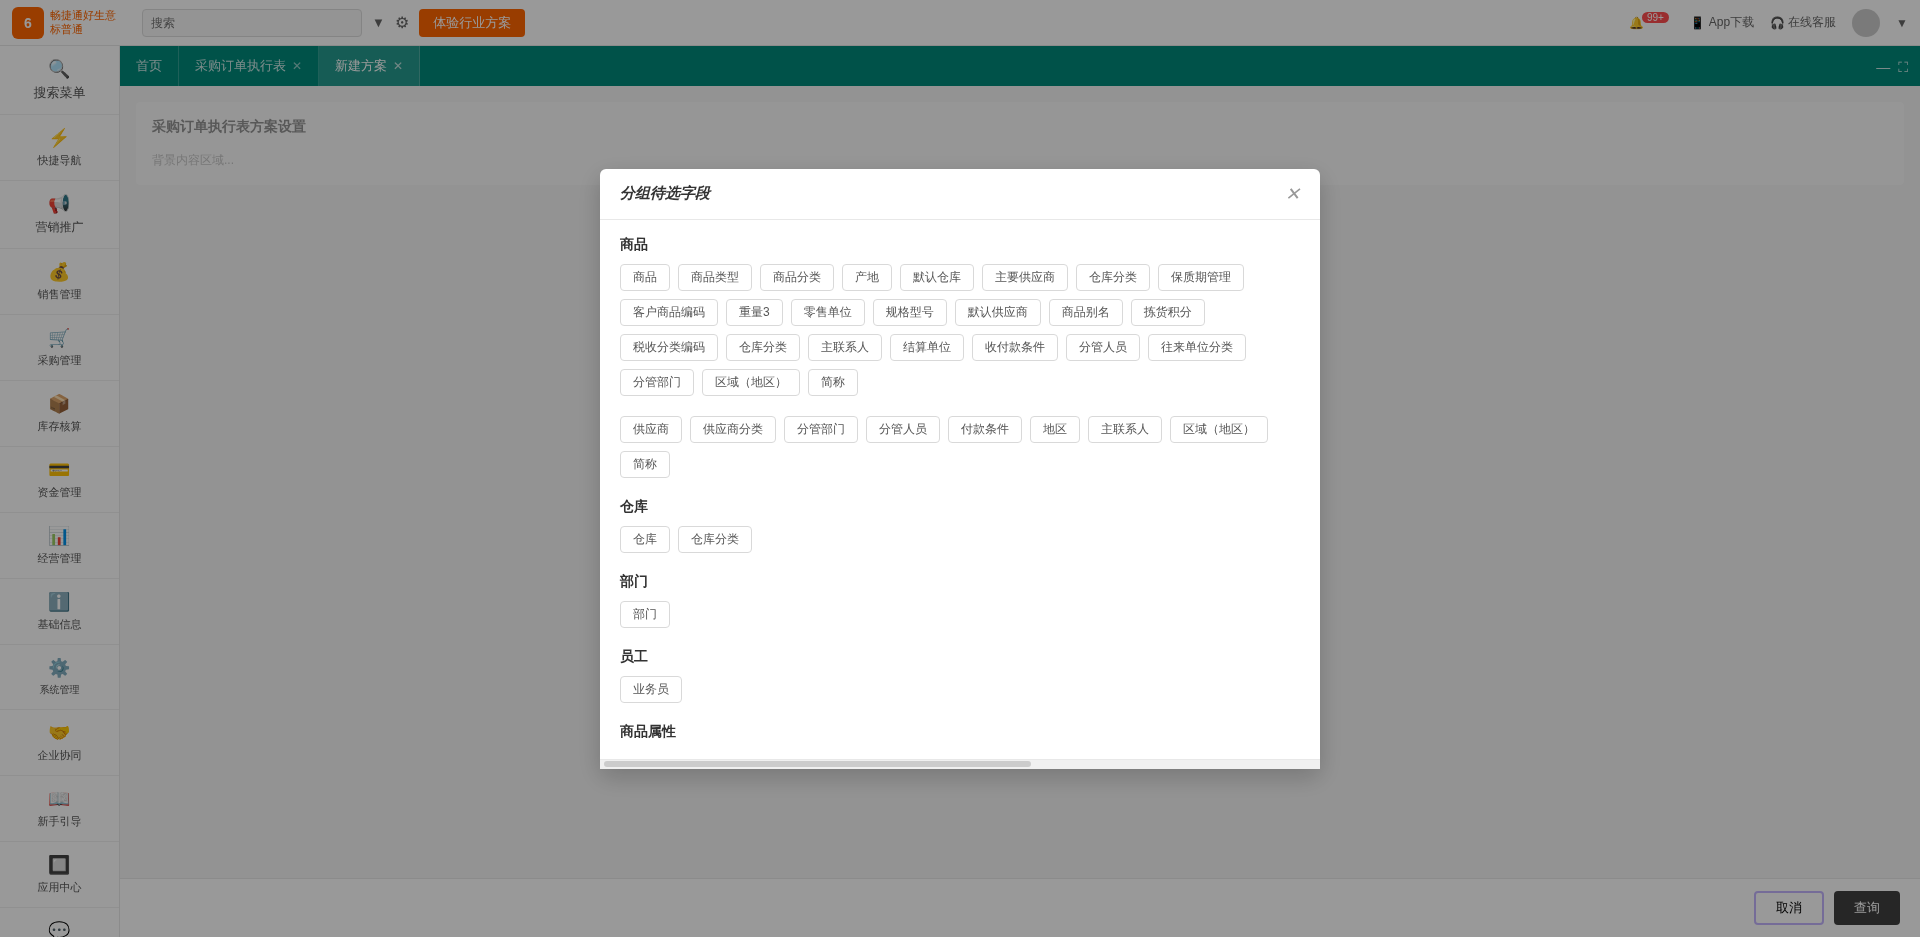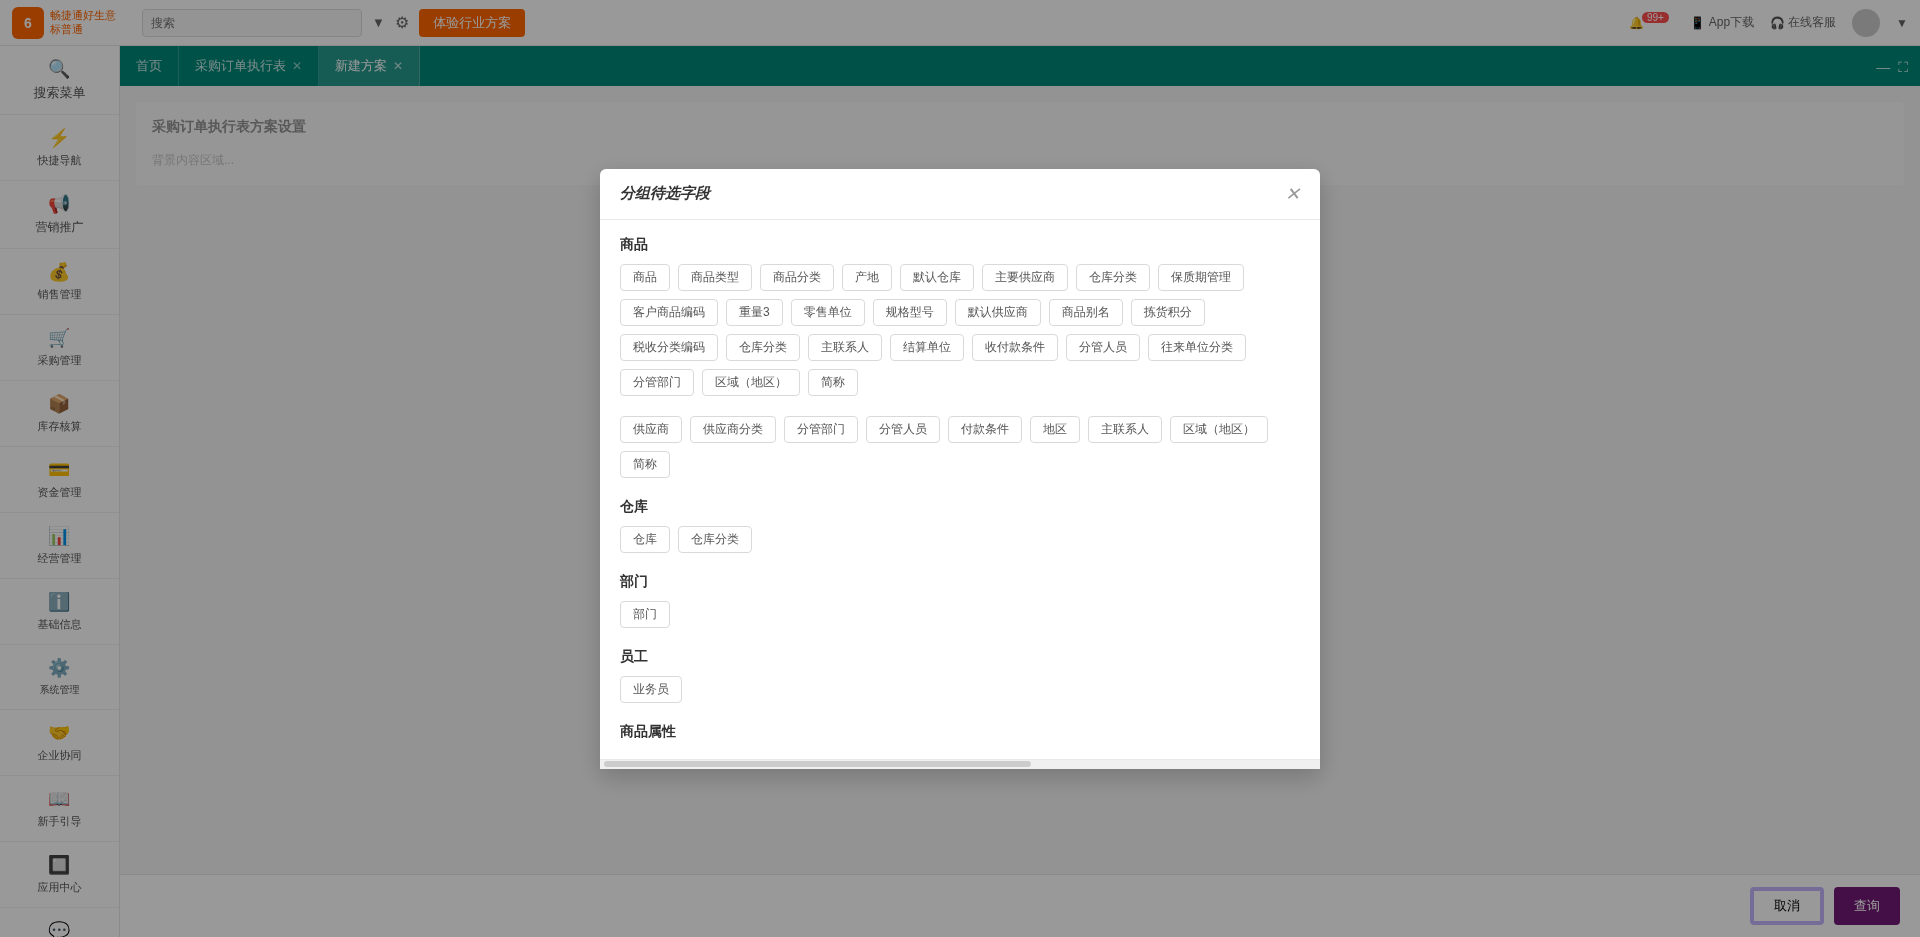--- a/index.html
+++ b/index.html
@@ -229,31 +229,31 @@
       border-top: 1px solid #e8e8e8;
       flex-shrink: 0;
       position: fixed;
       bottom: 0;
       left: 0;
       right: 0;
       background: #fff;
     }
     .btn-cancel {
       padding: 6px 20px;
-      border: 4px solid #c4b5fd;
+      border: 2px solid #c4b5fd;
       border-radius: 4px;
       background: #fff;
       cursor: pointer;
       font-size: 13px;
     }
     .btn-confirm {
       padding: 4px 20px;
       border: none;
       border-radius: 4px;
-      background: #701a75;
+      background: #404040;
       color: #fff;
       cursor: pointer;
       font-size: 13px;
     }
 
     
     .topright-controls {
       position: fixed;
       top: 47px;
       right: 0;

